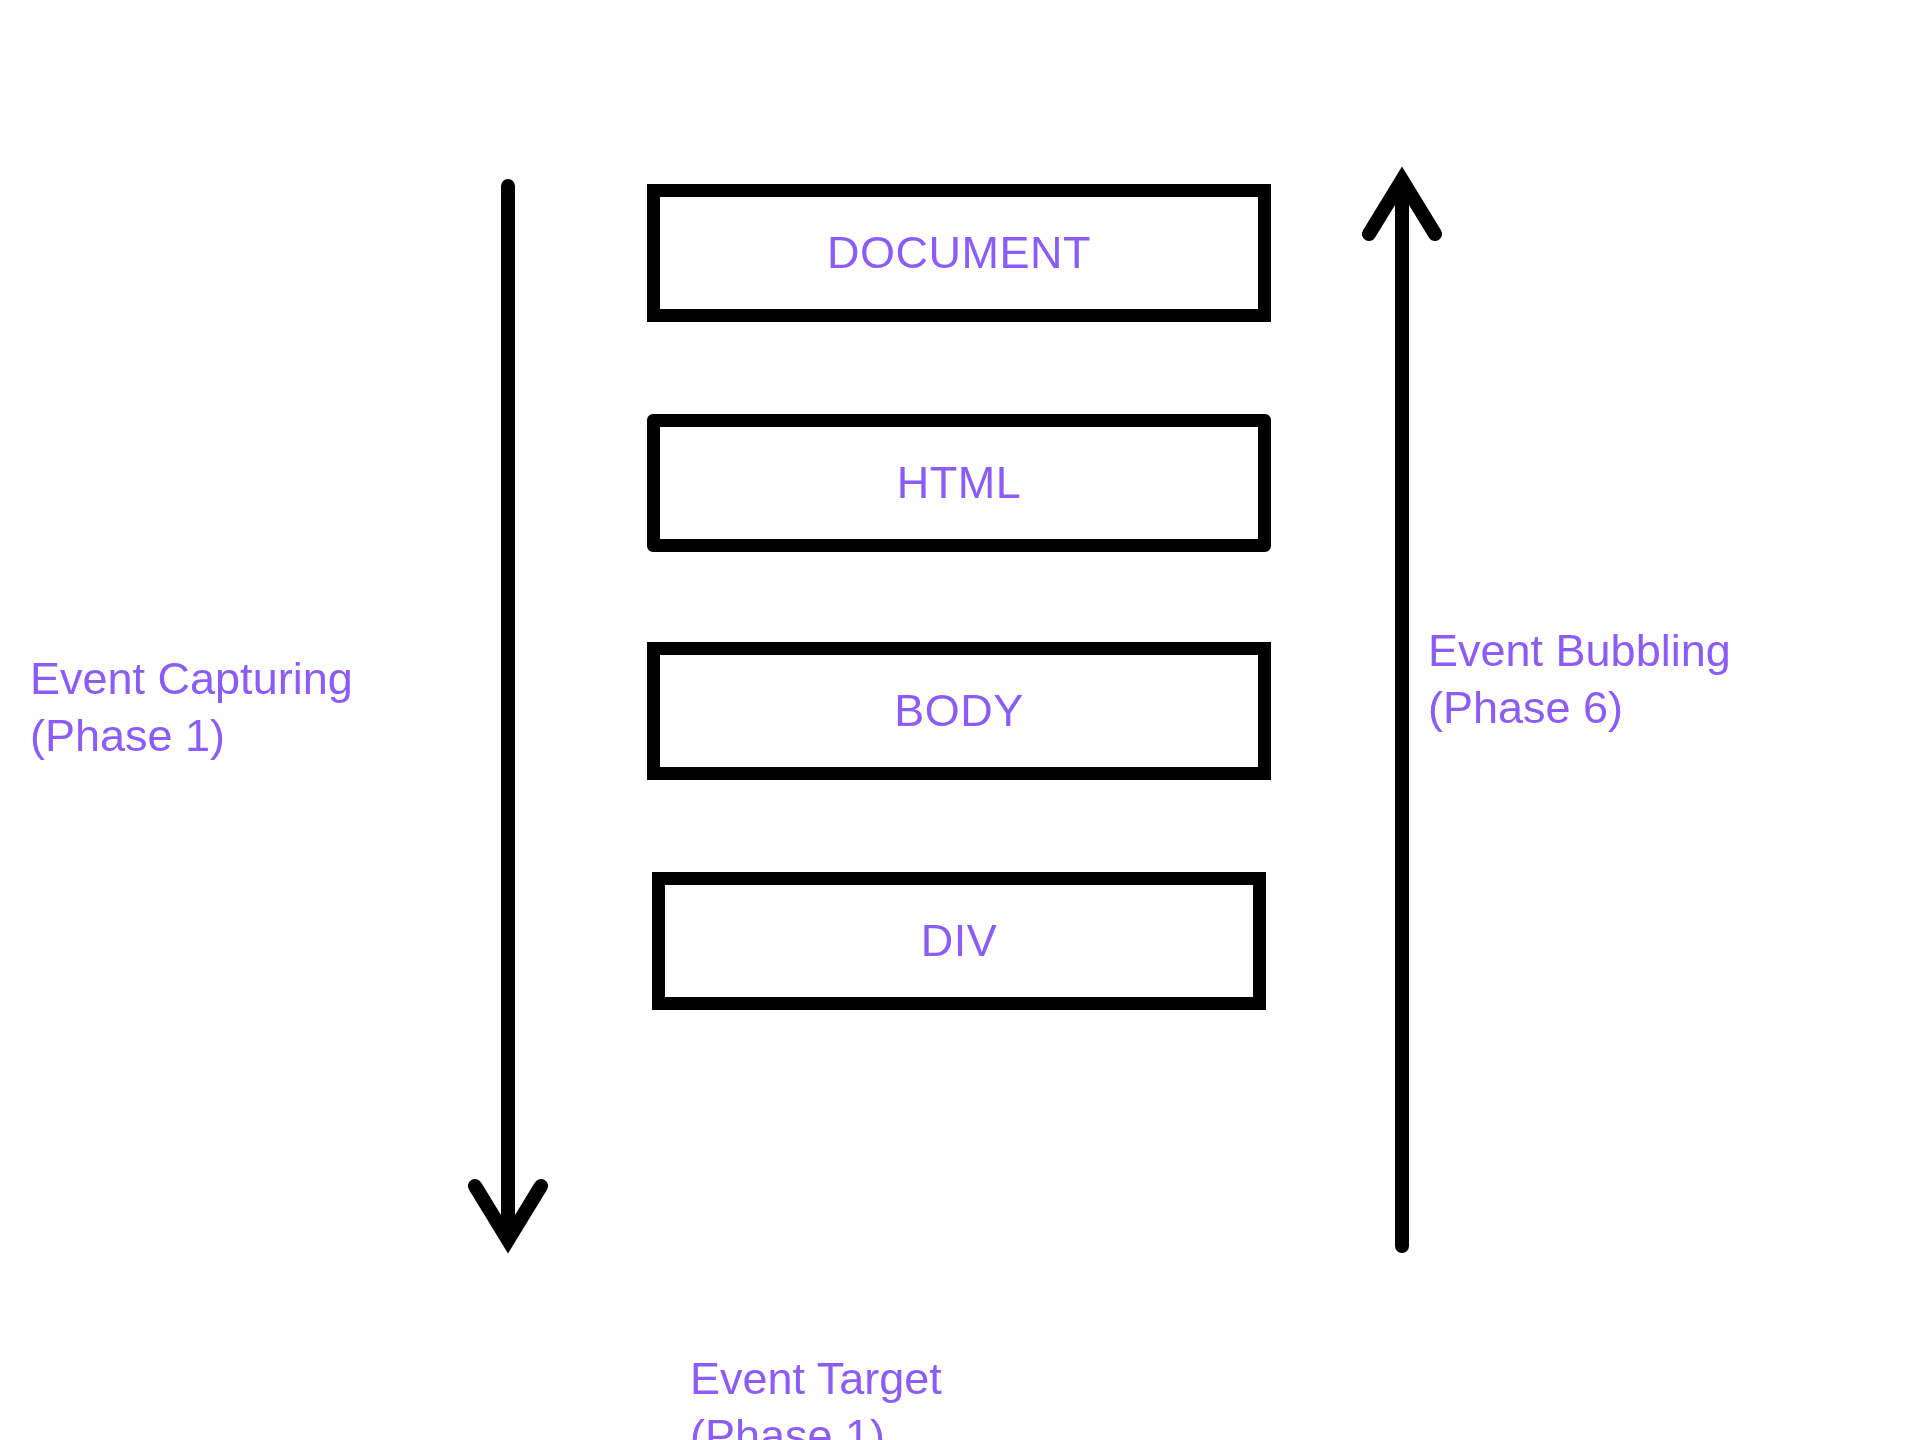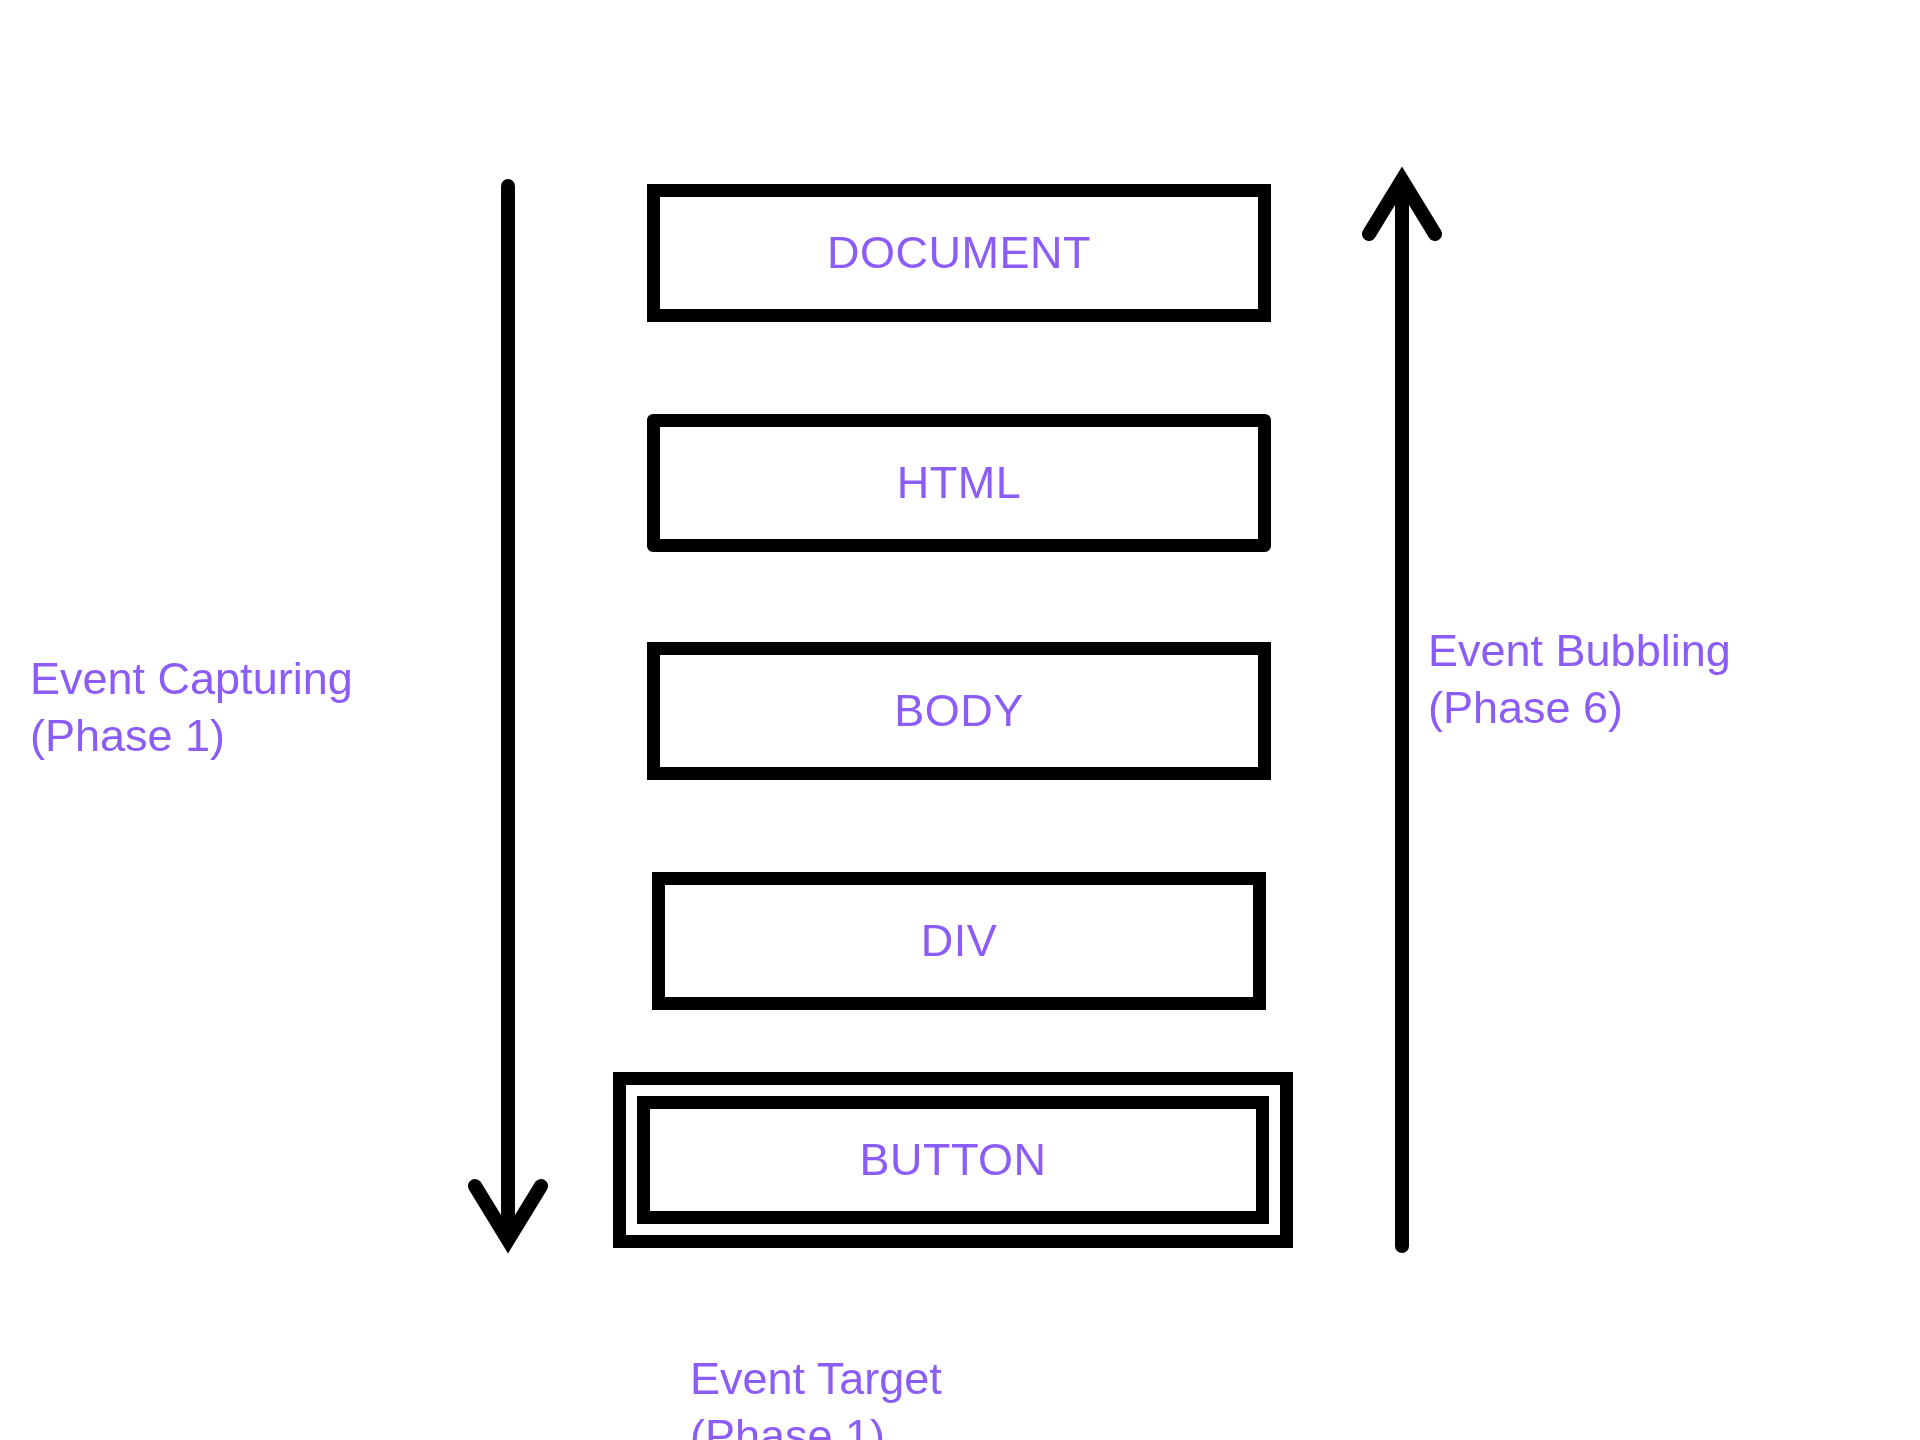--- a/index.html
+++ b/index.html
@@ -99,25 +99,20 @@
   </div>
 
   <div class="node node-body">
     <span>BODY</span>
   </div>
 
   <div class="node node-div">
     <span>DIV</span>
   </div>
 
-  <div class="button-outer">
-    <div class="button-inner">
-      <span>BUTTON</span>
-    </div>
-  </div>
 
   <div class="side-label label-capturing">
     <div>Event Capturing</div>
     <div>(Phase 1)</div>
   </div>
 
   <div class="side-label label-bubbling">
     <div>Event Bubbling</div>
     <div>(Phase 6)</div>
   </div>

